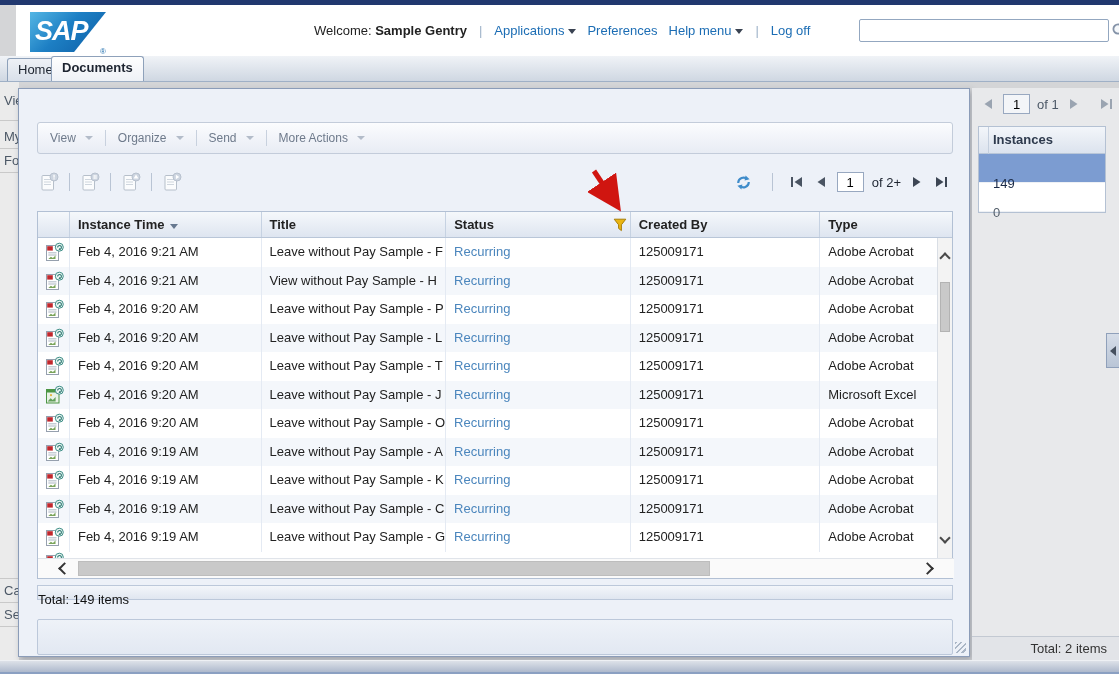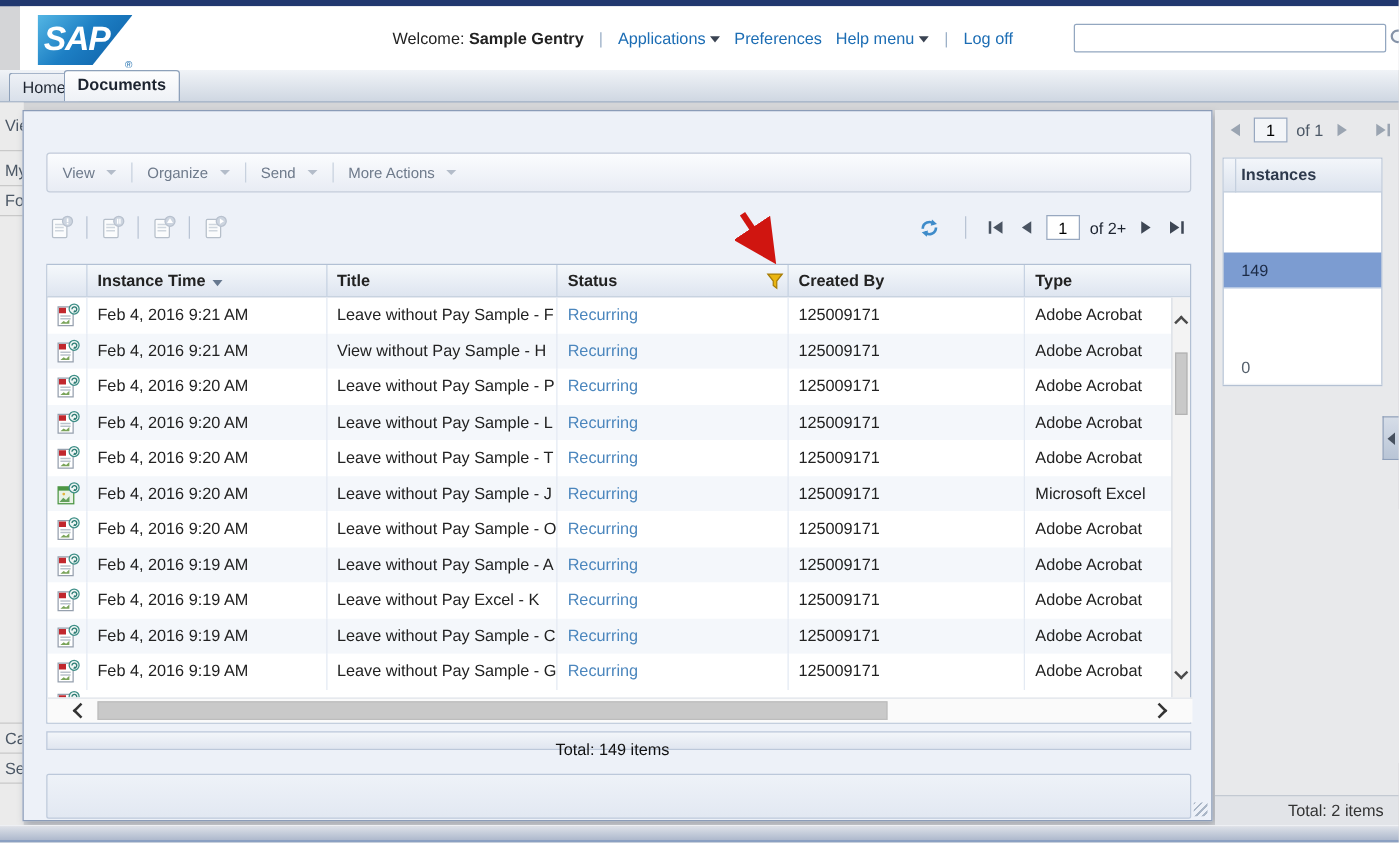--- a/index.html
+++ b/index.html
@@ -82,37 +82,37 @@
   .vthumb { position:absolute; left:2px; top:44px; width:10px; height:50px; background:#c9c9c9; border:1px solid #b3b3b3; cursor:pointer; }
 
   
   .hscroll { position:absolute; left:0; top:346px; width:916px; height:20px; background:#fafafa; border-top:1px solid #e0e4ea; }
   .hchev { position:absolute; top:5px; width:9px; height:9px; border-left:2.5px solid #333; border-bottom:2.5px solid #333; cursor:pointer; }
   .hchev.left { left:22px; transform:rotate(45deg); }
   .hchev.right { right:22px; transform:rotate(225deg); }
   .hthumb { position:absolute; left:40px; top:2px; width:632px; height:15px; background:#c9c9c9; border:1px solid #bdbdbd; cursor:pointer; }
 
   .dlg-status { position:absolute; left:18px; top:496px; width:916px; height:15px; border:1px solid #bcc8da;
-    background:linear-gradient(#f3f6fa,#e0e6f0); text-align:center; padding:6px 10px 0 0; color:#111; }
+    background:linear-gradient(#f3f6fa,#e0e6f0); text-align:left; padding:6px 10px 0 0; color:#111; }
   .dlg-footer { position:absolute; left:18px; top:530px; width:916px; height:36px; border:1px solid #bcc8da; border-radius:2px;
     background:linear-gradient(#eef2f8,#e2e8f2); }
   .grip { position:absolute; right:3px; bottom:3px; width:11px; height:11px; cursor:nwse-resize;
     background:repeating-linear-gradient(135deg,#aab6c6 0 1.5px,transparent 1.5px 4px); }
 
   
   .red-arrow { position:absolute; left:588px; top:168px; z-index:60; pointer-events:none; }
 
   
   .inst-panel { position:absolute; left:972px; top:88px; width:147px; height:548px; background:#e8e9eb; }
   .inst-pager { position:absolute; left:8px; top:6px; display:flex; align-items:center; gap:7px; }
   .inst-table { position:absolute; left:6px; top:38px; width:128px; border:1px solid #b4c1d3; background:#fff; }
   .inst-head { height:27px; background:linear-gradient(#f3f6fa,#dce3ee); border-bottom:1px solid #b9c6d8;
     font-weight:bold; color:#2e3a4d; padding:5px 0 0 14px; position:relative; }
   .inst-head::before { content:""; position:absolute; left:9px; top:0; width:1px; height:27px; background:#c4cfde; }
-  .inst-row { height:29px; padding:7px 0 0 14px; color:#55606c; cursor:pointer; border-bottom:1px solid #eef1f5;margin-top:48px; }
+  .inst-row { height:29px; padding:22px 0 0 14px; color:#55606c; cursor:pointer; border-bottom:1px solid #eef1f5; }
   .inst-row.selected { background:#7c9cd1; color:#1c2b47; }
 
   .right-status { position:absolute; left:972px; top:636px; width:147px; height:24px; background:#e2e4e8;
     border-top:1px solid #c3c9d2; text-align:right; padding:4px 12px 0 0; color:#333; }
 
   .collapse-handle { position:absolute; left:1106px; top:333px; width:13px; height:35px;
     background:linear-gradient(#d6dde8,#b9c5d6); border:1px solid #8fa0ba; border-right:none; cursor:pointer;
     display:flex; align-items:center; justify-content:center; }
   .collapse-tri { width:0; height:0; border-top:5px solid transparent; border-bottom:5px solid transparent; border-right:6px solid #46505e; }
 
@@ -441,21 +441,21 @@
         <rect x="4.3" y="10.2" width="8.2" height="1.2" fill="#b9c2cc"></rect>
         <rect x="4.3" y="12.4" width="8.2" height="1.2" fill="#b9c2cc"></rect>
         <path d="M4.3 17 l2.6-2.2 2 1.2 2.6-2.4 v3.4 z" fill="#7aa45a"></path>
         <circle cx="15.3" cy="5.2" r="4" fill="#eef5f4" stroke="#3d8e86"></circle>
         <path d="M13.6 5.4 a1.9 1.9 0 1 1 1.6 1.9" stroke="#2e7d74" stroke-width="1.1" fill="none"></path>
         <polygon points="14.6,7.9 16.8,7.5 15.4,6.0" fill="#2e7d74"></polygon>
       </svg>
       
     </div>
     <div class="tc c-time">Feb 4, 2016 9:19 AM</div>
-    <div class="tc c-title">Leave without Pay Excel - K</div>
+    <div class="tc c-title">Leave without Pay Sample - K</div>
     <div class="tc c-status"><span class="status-link">Recurring</span></div>
     <div class="tc c-created">125009171</div>
     <div class="tc c-type">Adobe Acrobat</div>
   </div>
           <div class="trow alt">
     <div class="tc c-icon">
       <svg width="20" height="21" viewBox="0 0 20 21">
         <rect x="2.5" y="3.5" width="12" height="15" fill="#fff" stroke="#96a0ae"></rect>
         <path d="M3.2 4.2 h5.6 v4.4 h-5.6 z" fill="#c1272d"></path>
         <rect x="4.3" y="10.2" width="8.2" height="1.2" fill="#b9c2cc"></rect>

